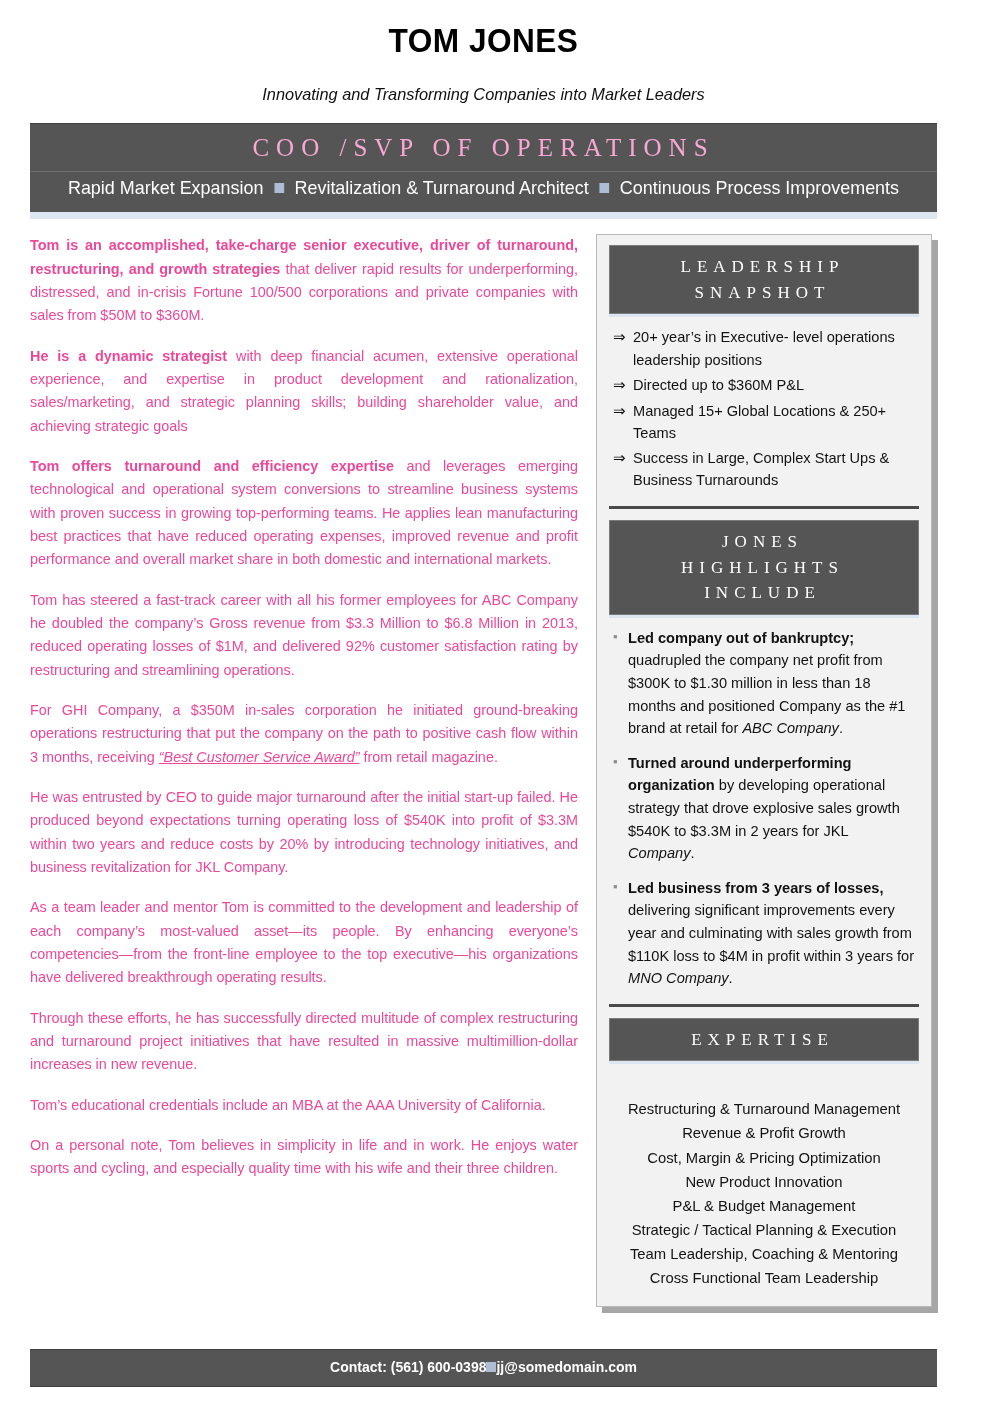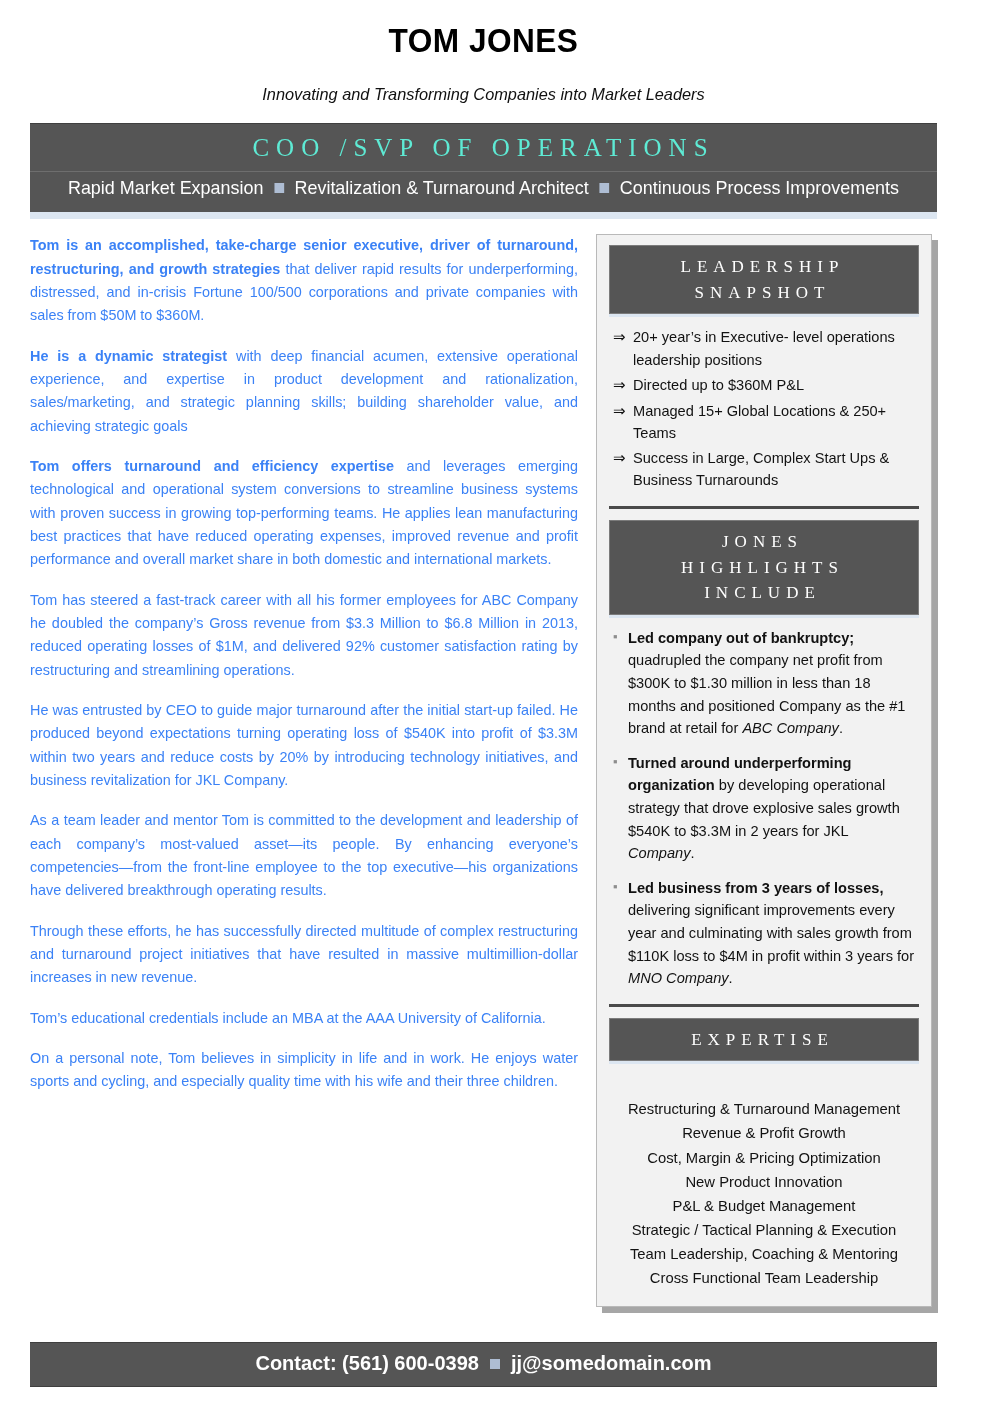--- a/index.html
+++ b/index.html
@@ -50,21 +50,21 @@
   }
 
   
   .band {
     margin: 18px 30px 0 30px;
     background: #555555;
     border-top: 1px solid #3f3f3f;
   }
   .band-role {
     text-align: center;
-    color: #5eead4;
+    color: #f9a8d4;
     font-family: "Liberation Serif", serif;
     font-size: 25px;
     letter-spacing: 7px;
     padding: 10px 0 9px 0;
     font-weight: normal;
   }
   .band-sep {
     height: 1px;
     background: #6e6e6e;
     margin: 0;
@@ -113,21 +113,21 @@
     width: 360px;
     flex: none;
     position: relative;
   }
 
   .para {
     font-size: 14.4px;
     line-height: 1.62;
     text-align: justify;
     margin: 0 0 17px 0;
-    color: #3b82f6;
+    color: #ec4899;
   }
   .para:last-child { margin-bottom: 0; }
   .para b { font-weight: bold; }
   .para .award {
     font-style: italic;
     text-decoration: underline;
     font-weight: normal;
   }
 
   
@@ -219,23 +219,22 @@
     right: 30px;
     bottom: 26px;
     background: #555555;
     border-top: 1px solid #3f3f3f;
     border-bottom: 1px solid #3f3f3f;
   }
   .footer-inner {
     display: flex;
     align-items: center;
     justify-content: center;
-    gap: 11px;
     color: #ffffff;
-    font-size: 20px;
+    font-size: 14px;
     font-weight: bold;
     padding: 9px 0 11px 0;
   }
   .footer-inner .sq {
     display: inline-block;
     width: 10px;
     height: 10px;
     background: #aebdd3;
     flex: none;
   }
@@ -265,20 +264,21 @@
   <div class="accent-rule"></div>
 
   <div class="body-wrap">
 
     <div class="col-left">
       <div id="summary-paragraphs">
           <p class="para"><b>Tom is an accomplished, take-charge senior executive, driver of turnaround, restructuring, and growth strategies</b> that deliver rapid results for underperforming, distressed, and in-crisis Fortune 100/500 corporations and private companies with sales from $50M to $360M.</p>
           <p class="para"><b>He is a dynamic strategist</b> with deep financial acumen, extensive operational experience, and expertise in product development and rationalization, sales/marketing, and strategic planning skills; building shareholder value, and achieving strategic goals</p>
           <p class="para"><b>Tom offers turnaround and efficiency expertise</b> and leverages emerging technological and operational system conversions to streamline business systems with proven success in growing top-performing teams. He applies lean manufacturing best practices that have reduced operating expenses, improved revenue and profit performance and overall market share in both domestic and international markets.</p>
           <p class="para">Tom has steered a fast-track career with all his former employees for ABC Company he doubled the company’s Gross revenue from $3.3 Million to $6.8 Million in 2013, reduced operating losses of $1M, and delivered 92% customer satisfaction rating by restructuring and streamlining operations.</p>
+          <p class="para">For GHI Company, a $350M in-sales corporation he initiated ground-breaking operations restructuring that put the company on the path to positive cash flow within 3 months, receiving <span class="award">“Best Customer Service Award”</span> from retail magazine.</p>
           <p class="para">He was entrusted by CEO to guide major turnaround after the initial start-up failed. He produced beyond expectations turning operating loss of $540K into profit of $3.3M within two years and reduce costs by 20% by introducing technology initiatives, and business revitalization for JKL Company.</p>
           <p class="para">As a team leader and mentor Tom is committed to the development and leadership of each company’s most-valued asset—its people. By enhancing everyone’s competencies—from the front-line employee to the top executive—his organizations have delivered breakthrough operating results.</p>
           <p class="para">Through these efforts, he has successfully directed multitude of complex restructuring and turnaround project initiatives that have resulted in massive multimillion-dollar increases in new revenue.</p>
           <p class="para">Tom’s educational credentials include an MBA at the AAA University of California.</p>
           <p class="para">On a personal note, Tom believes in simplicity in life and in work. He enjoys water sports and cycling, and especially quality time with his wife and their three children.</p>
         </div>
     </div>
 
     <div class="col-right">
       <div class="sidebar-card">

